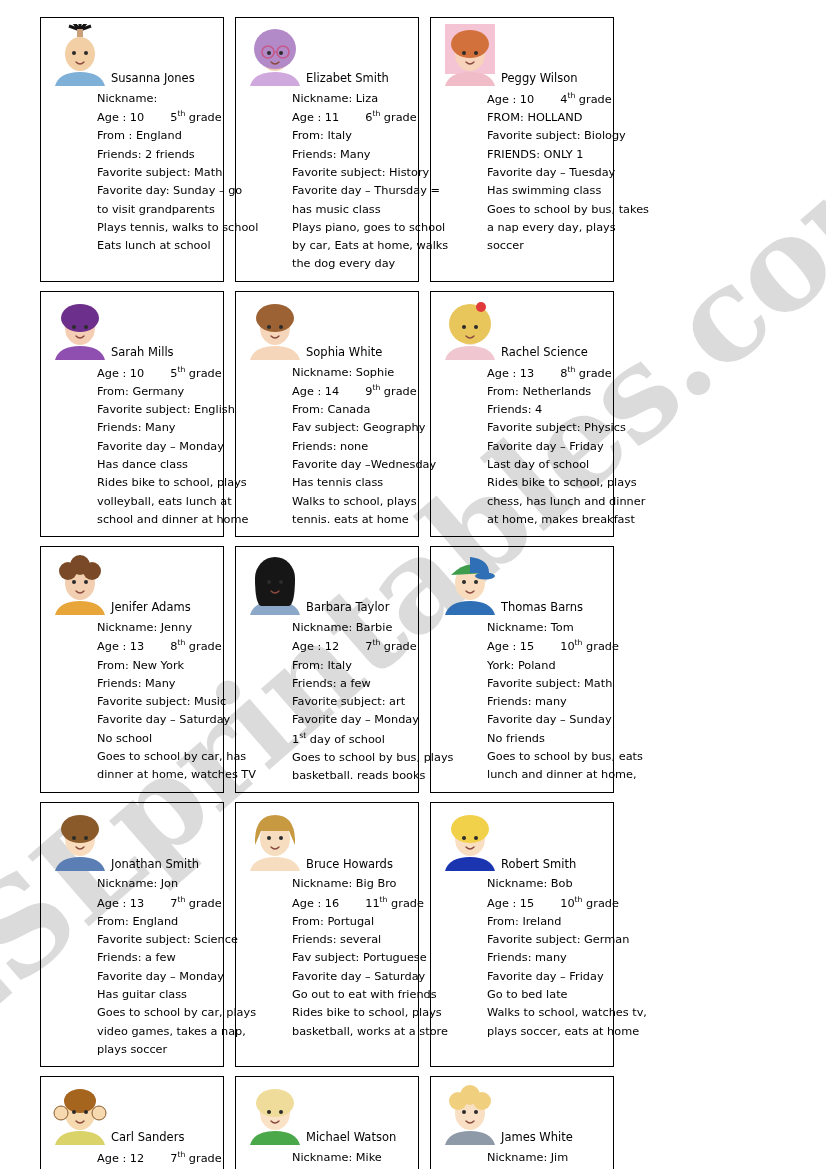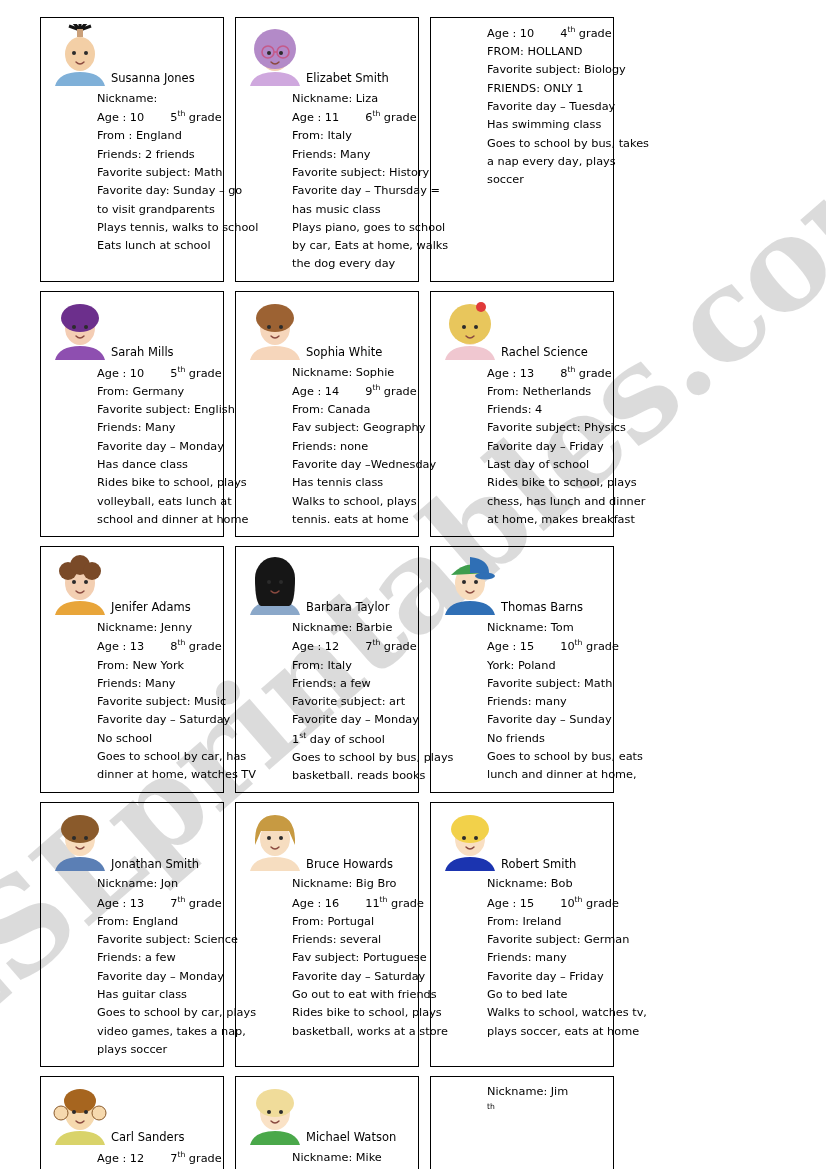--- a/index.html
+++ b/index.html
@@ -157,20 +157,34 @@
           <div class="line"><span>Friends:  Many</span></div>
           <div class="line"><span>Favorite subject:  History</span></div>
           <div class="line"><span>Favorite day – Thursday =</span></div>
           <div class="line"><span>has music class</span></div>
           <div class="line"><span>Plays piano, goes to school</span></div>
           <div class="line"><span>by car, Eats at home, walks</span></div>
           <div class="line"><span>the dog every day</span></div>
         </div>
       </div>
       <div class="card">
+        <div class="card-head">
+          <div class="avatar">
+            <svg width="58" height="62" viewBox="0 0 58 62" xmlns="http://www.w3.org/2000/svg">
+    <rect x="4" y="0" width="50" height="50" fill="#f4c3d4"></rect>
+    <path d="M4 62 q4 -14 25 -14 q21 0 25 14 z" fill="#f0bcc8"></path>
+    <ellipse cx="29" cy="30" rx="15" ry="17" fill="#f7d3bb"></ellipse>
+    <ellipse cx="29" cy="20" rx="19" ry="14" fill="#d2713c"></ellipse>
+    <circle cx="23" cy="29" r="2" fill="#2b2b2b"></circle>
+    <circle cx="35" cy="29" r="2" fill="#2b2b2b"></circle>
+    <path d="M25 38 q4 4 8 0" stroke="#8a4a40" stroke-width="1.4" fill="none" stroke-linecap="round"></path>
+  </svg>
+          </div>
+          <div class="person-name">Peggy Wilson</div>
+        </div>
         <div class="card-body">
           <div class="line"><span>Age : 10</span><span class="gap"></span><span>4</span><sup>th</sup><span> grade</span></div>
           <div class="line"><span>FROM:  HOLLAND</span></div>
           <div class="line"><span>Favorite subject:  Biology</span></div>
           <div class="line"><span>FRIENDS:  ONLY 1</span></div>
           <div class="line"><span>Favorite day – Tuesday</span></div>
           <div class="line"><span>Has swimming class</span></div>
           <div class="line"><span>Goes to school by bus, takes</span></div>
           <div class="line"><span>a nap every day, plays</span></div>
           <div class="line"><span>soccer</span></div>
@@ -462,20 +476,36 @@
   </svg>
           </div>
           <div class="person-name">Michael Watson</div>
         </div>
         <div class="card-body">
           <div class="line"><span>Nickname:  Mike</span></div>
           <div class="line"><span class="gap"></span><sup>th</sup></div>
         </div>
       </div>
       <div class="card">
+        <div class="card-head">
+          <div class="avatar">
+            <svg width="58" height="62" viewBox="0 0 58 62" xmlns="http://www.w3.org/2000/svg">
+
+    <path d="M4 62 q4 -14 25 -14 q21 0 25 14 z" fill="#8e9aa8"></path>
+    <ellipse cx="29" cy="30" rx="15" ry="17" fill="#f9e0c4"></ellipse>
+    <circle cx="17" cy="18" r="9" fill="#f0cf7e"></circle>
+              <circle cx="29" cy="12" r="10" fill="#f0cf7e"></circle>
+              <circle cx="41" cy="18" r="9" fill="#f0cf7e"></circle>
+    <circle cx="23" cy="29" r="2" fill="#2b2b2b"></circle>
+    <circle cx="35" cy="29" r="2" fill="#2b2b2b"></circle>
+    <path d="M25 38 q4 4 8 0" stroke="#8a4a40" stroke-width="1.4" fill="none" stroke-linecap="round"></path>
+  </svg>
+          </div>
+          <div class="person-name">James White</div>
+        </div>
         <div class="card-body">
           <div class="line"><span>Nickname:  Jim</span></div>
           <div class="line"><sup>th</sup></div>
         </div>
       </div>
     </div>
 
 </div>
 
 </body></html>

